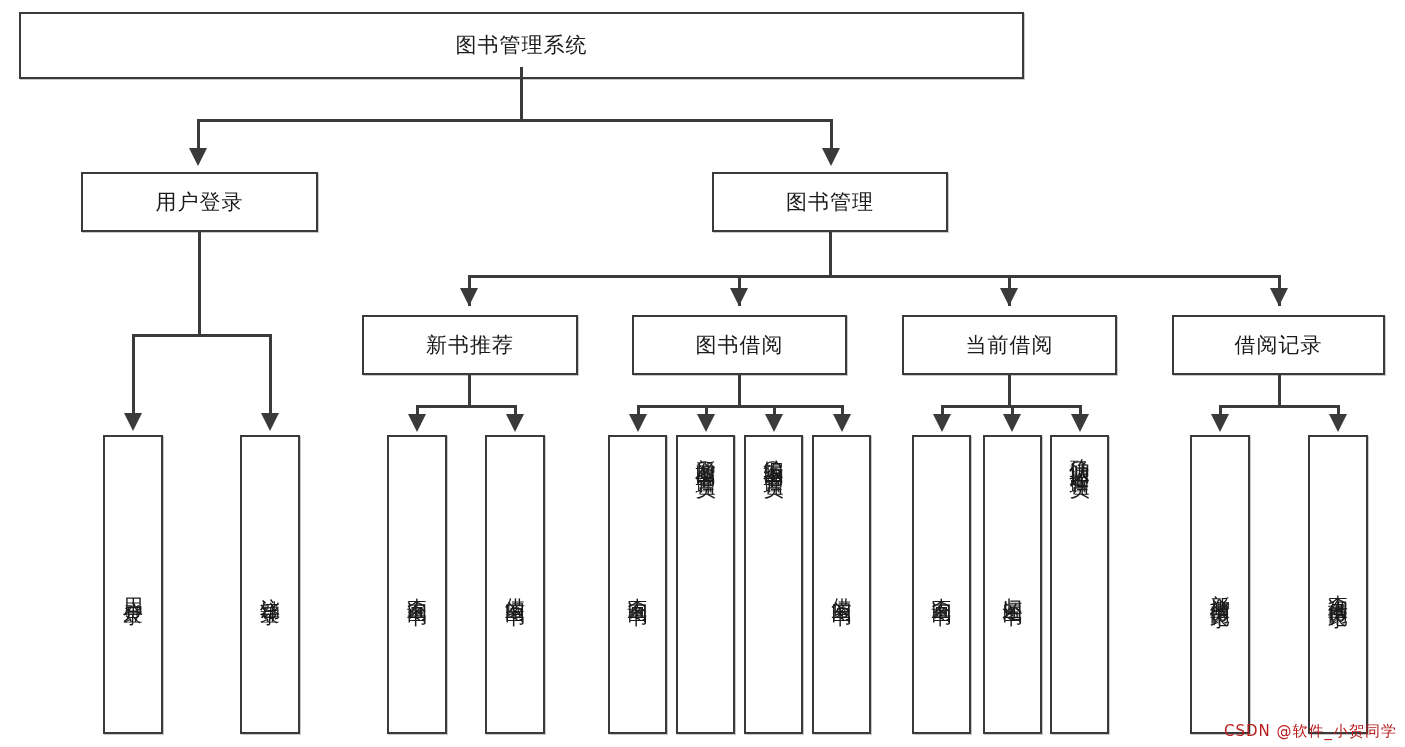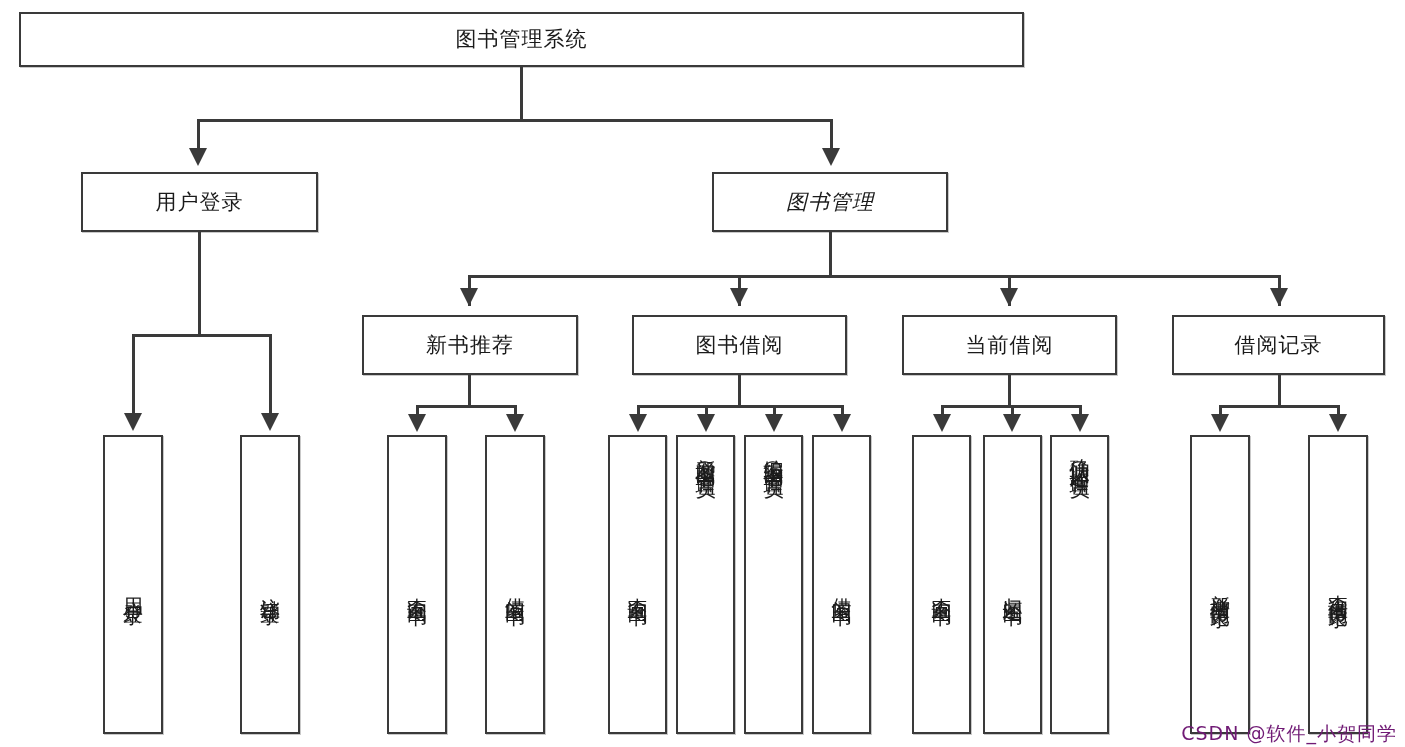--- a/index.html
+++ b/index.html
@@ -40,49 +40,49 @@
     position:absolute;
     width:0;height:0;
     border-left:9px solid transparent;
     border-right:9px solid transparent;
     border-top:18px solid #3a3a3a;
   }
 
   .watermark{
     position:absolute;
     right:8px;
-    bottom:0;
-    font-size:19px;
-    color:#701a75;
+    bottom:6px;
+    font-size:15px;
+    color:#b91c1c;
     letter-spacing:1px;
     white-space:nowrap;
     pointer-events:none;
   }
 </style>
 </head>
 <body>
 
 <div id="canvas">
 
-  <div class="node root h" style="left:19px;top:12px;width:1005px;height:55px;">
+  <div class="node root h" style="left:19px;top:12px;width:1005px;height:67px;">
     <span class="lbl">图书管理系统</span>
   </div>
 
   <div class="line vline" style="left:520px;top:67px;height:53px;"></div>
 
   <div class="line hline" style="left:198px;top:119px;width:634px;"></div>
   <div class="line vline" style="left:197px;top:119px;height:31px;"></div>
   <div class="line vline" style="left:830px;top:119px;height:31px;"></div>
   <div class="arrow" style="left:189px;top:148px;"></div>
   <div class="arrow" style="left:822px;top:148px;"></div>
 
   <div class="node h" style="left:81px;top:172px;width:237px;height:60px;">
     <span class="lbl">用户登录</span>
   </div>
-  <div class="node h" style="left:712px;top:172px;width:236px;height:60px;font-style:italic;">
+  <div class="node h" style="left:712px;top:172px;width:236px;height:60px;">
     <span class="lbl">图书管理</span>
   </div>
 
   <div class="line vline" style="left:198px;top:232px;height:104px;"></div>
   <div class="line hline" style="left:133px;top:334px;width:138px;"></div>
   <div class="line vline" style="left:132px;top:334px;height:81px;"></div>
   <div class="line vline" style="left:269px;top:334px;height:81px;"></div>
   <div class="arrow" style="left:124px;top:413px;"></div>
   <div class="arrow" style="left:261px;top:413px;"></div>
 

